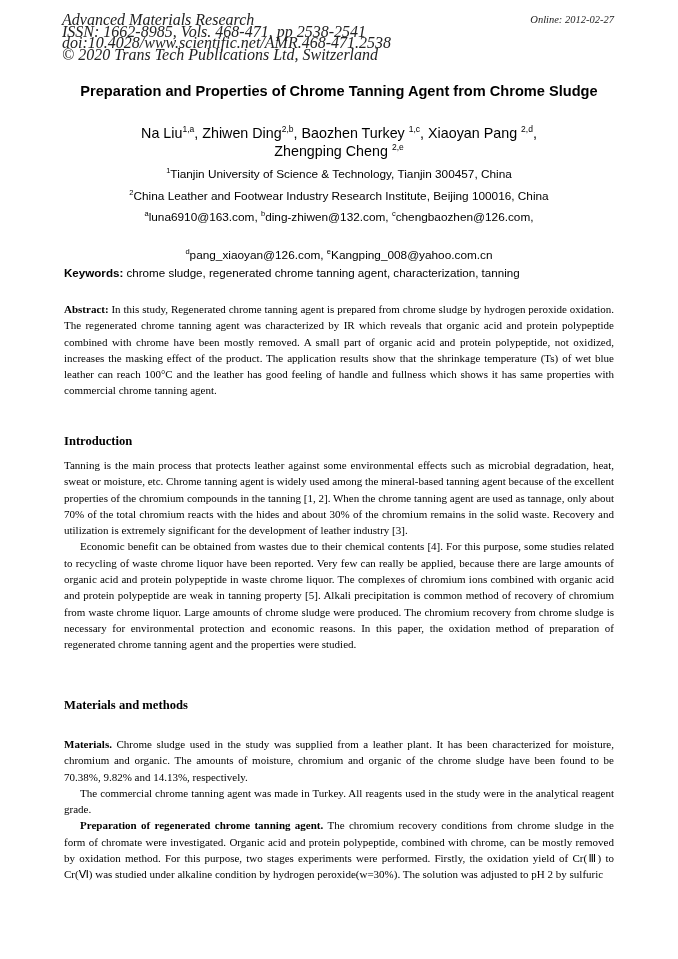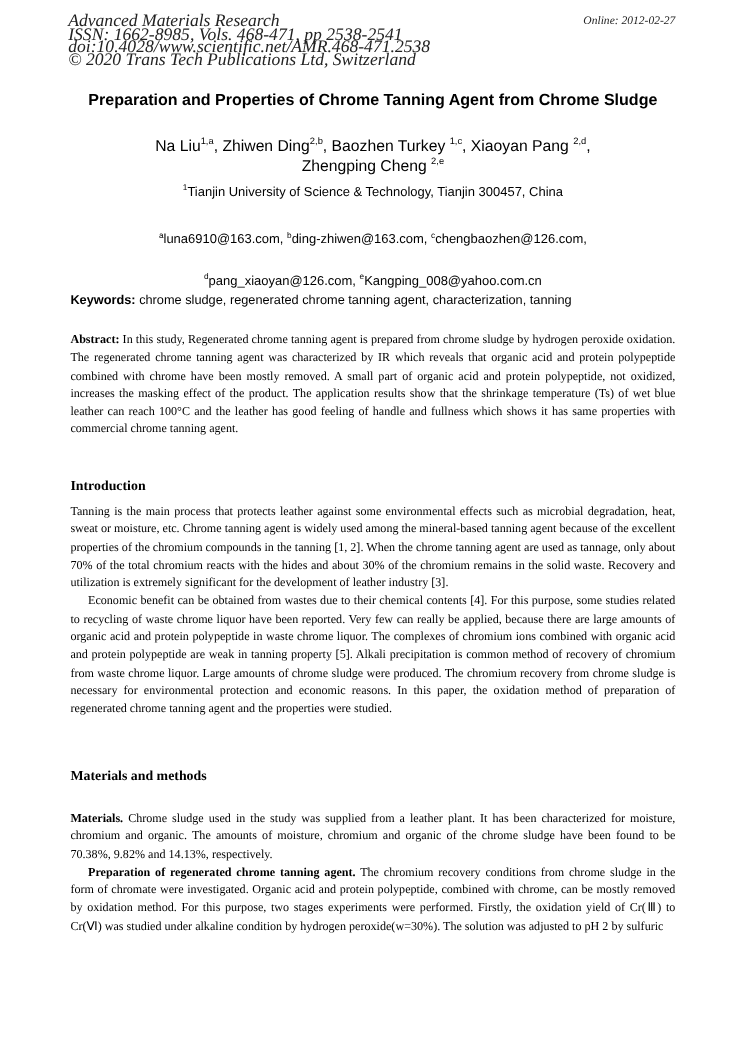--- a/index.html
+++ b/index.html
@@ -36,22 +36,25 @@
 
   <div class="title">Preparation and Properties of Chrome Tanning Agent from Chrome Sludge</div>
 
   <div class="authors">
     <span>Na Liu</span><sup>1,a</sup>, <span>Zhiwen Ding</span><sup>2,b</sup>, <span>Baozhen Turkey</span> <sup>1,c</sup>, <span>Xiaoyan Pang</span> <sup>2,d</sup>,<br><span>Zhengping Cheng</span> <sup>2,e</sup>
   </div>
 
   <div class="affil" style="top:167px;">
     <sup>1</sup><span>Tianjin University of Science &amp; Technology, Tianjin 300457, China</span>
   </div>
+  <div class="affil" style="top:189px;">
+    <sup>2</sup><span>China Leather and Footwear Industry Research Institute, Beijing 100016, China</span>
+  </div>
   <div class="affil" style="top:210px;">
-    <sup>a</sup><span>luna6910@163.com, </span><sup>b</sup><span>ding-zhiwen@163.com, </span><sup>c</sup><span>chengbaozhen@126.com,</span>
+    <sup>a</sup><span>luna6910@163.com, </span><sup>b</sup><span>ding-zhiwen@132.com, </span><sup>c</sup><span>chengbaozhen@126.com,</span>
   </div>
   <div class="affil" style="top:248px;">
     <sup>d</sup><span>pang_xiaoyan@126.com, </span><sup>e</sup><span>Kangping_008@yahoo.com.cn</span>
   </div>
 
   <div class="kw">
     <b>Keywords:</b><span> chrome sludge, regenerated chrome tanning agent, characterization, tanning</span>
   </div>
 
   <div class="body-text" style="top:301px;">
@@ -62,16 +65,17 @@
 
   <div class="body-text" style="top:457px;">
     <p>Tanning is the main process that protects leather against some environmental effects such as microbial degradation, heat, sweat or moisture, etc. Chrome tanning agent is widely used among the mineral-based tanning agent because of the excellent properties of the chromium compounds in the tanning [1, 2]. When the chrome tanning agent are used as tannage, only about 70% of the total chromium reacts with the hides and about 30% of the chromium remains in the solid waste. Recovery and utilization is extremely significant for the development of leather industry [3].</p>
     <p class="indent">Economic benefit can be obtained from wastes due to their chemical contents [4]. For this purpose, some studies related to recycling of waste chrome liquor have been reported. Very few can really be applied, because there are large amounts of organic acid and protein polypeptide in waste chrome liquor. The complexes of chromium ions combined with organic acid and protein polypeptide are weak in tanning property [5]. Alkali precipitation is common method of recovery of chromium from waste chrome liquor. Large amounts of chrome sludge were produced. The chromium recovery from chrome sludge is necessary for environmental protection and economic reasons. In this paper, the oxidation method of preparation of regenerated chrome tanning agent and the properties were studied.</p>
   </div>
 
   <div class="heading" style="top:697px;">Materials and methods</div>
 
   <div class="body-text" style="top:736px;">
     <p><b>Materials.</b><span> Chrome sludge used in the study was supplied from a leather plant. It has been characterized for moisture, chromium and organic. The amounts of moisture, chromium and organic of the chrome sludge have been found to be 70.38%, 9.82% and 14.13%, respectively.</span></p>
+    <p class="indent">The commercial chrome tanning agent was made in Turkey. All reagents used in the study were in the analytical reagent grade.</p>
     <p class="indent"><b>Preparation of regenerated chrome tanning agent.</b><span> The chromium recovery conditions from chrome sludge in the form of chromate were investigated. Organic acid and protein polypeptide, combined with chrome, can be mostly removed by oxidation method. For this purpose, two stages experiments were performed. Firstly, the oxidation yield of Cr(Ⅲ) to Cr(Ⅵ) was studied under alkaline condition by hydrogen peroxide(w=30%). The solution was adjusted to pH 2 by sulfuric</span></p>
   </div>
 
 </div>
 
 </body></html>

